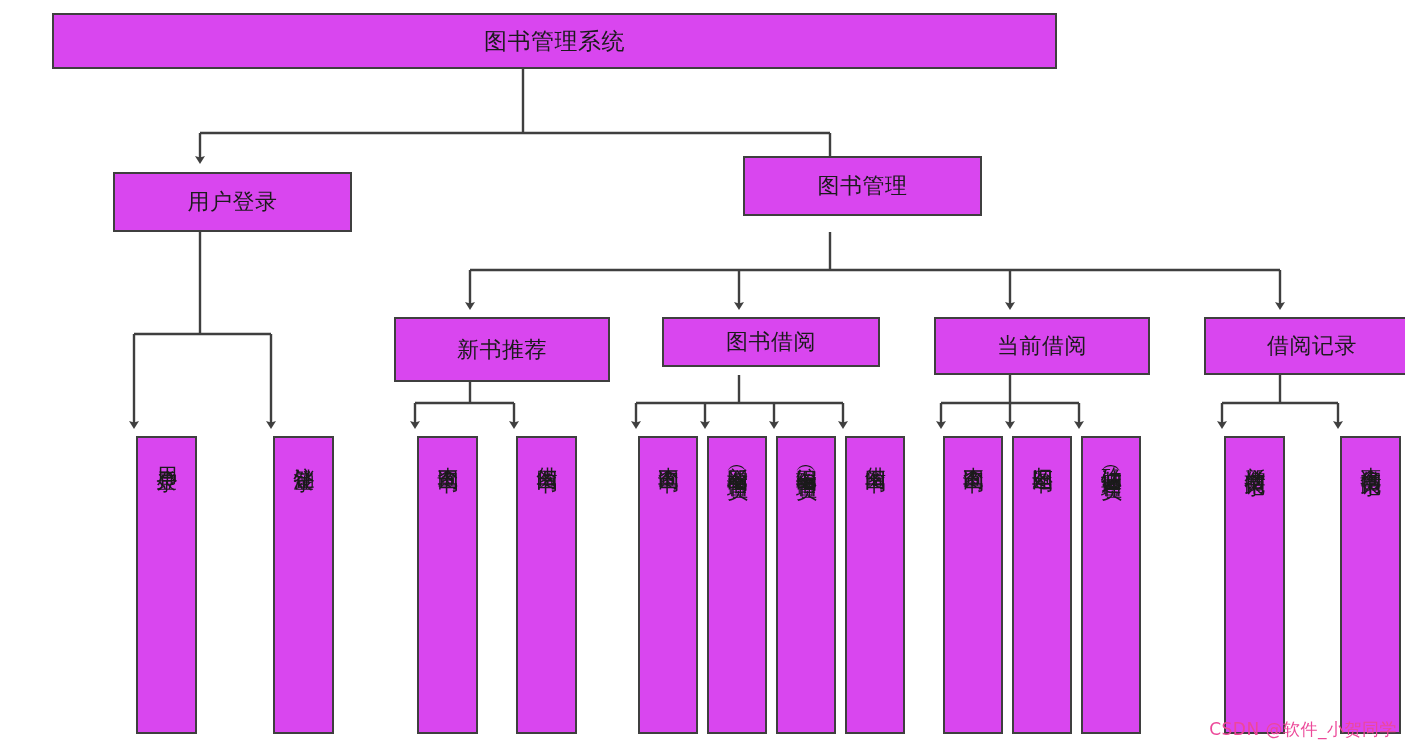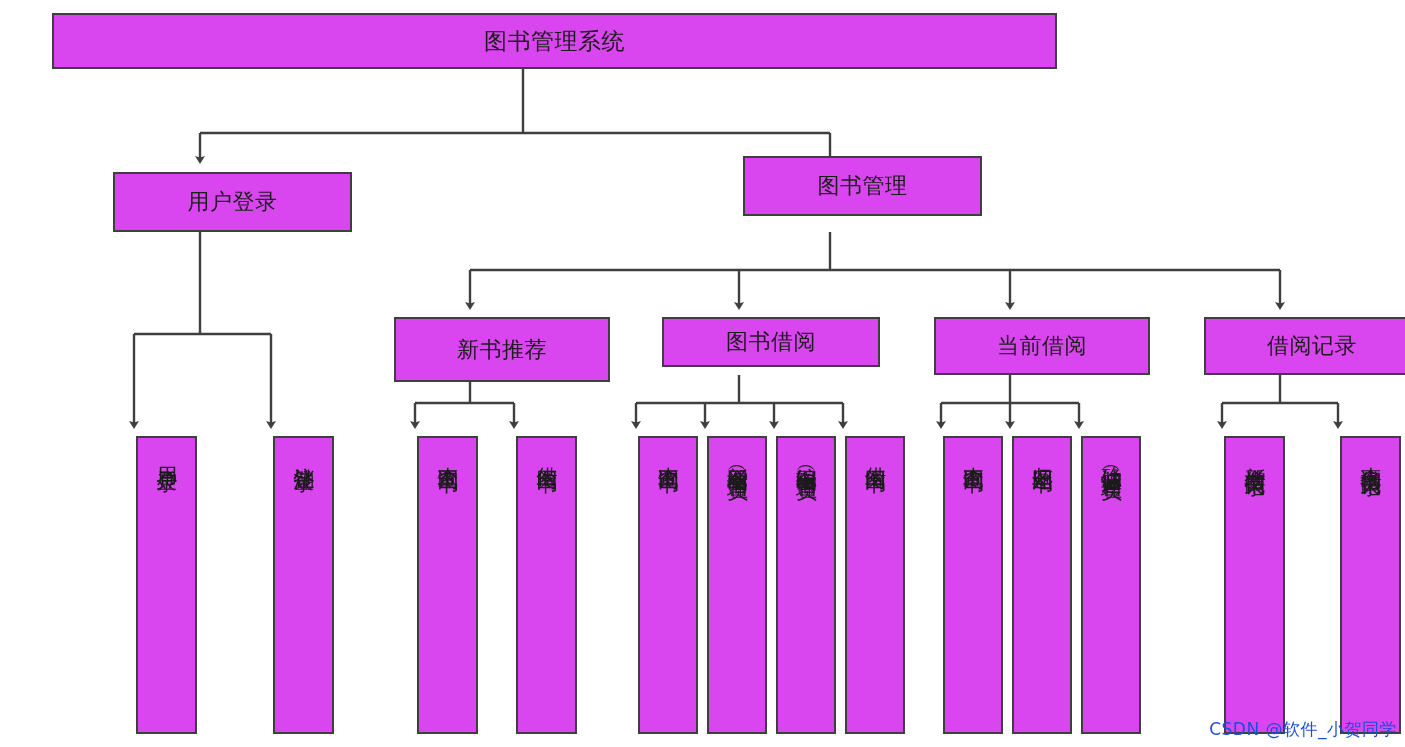--- a/index.html
+++ b/index.html
@@ -63,21 +63,21 @@
     line-height: 1.0;
     letter-spacing: 2px;
     white-space: nowrap;
   }
   
   #watermark {
     position: absolute;
     right: 8px;
     bottom: 6px;
     font-size: 17px;
-    color: #1d4ed8;
+    color: #ec4899;
     letter-spacing: 0.5px;
     white-space: nowrap;
     pointer-events: none;
   }
 </style>
 </head>
 <body>
 
 <div id="canvas">
 

